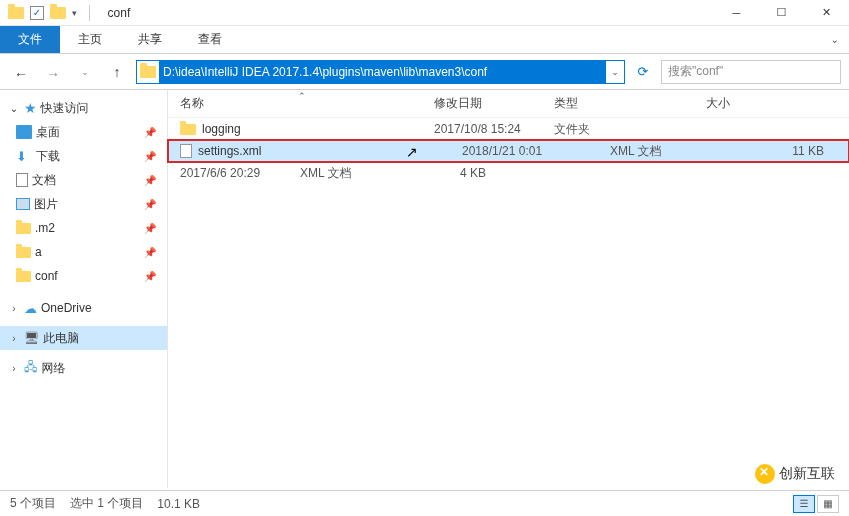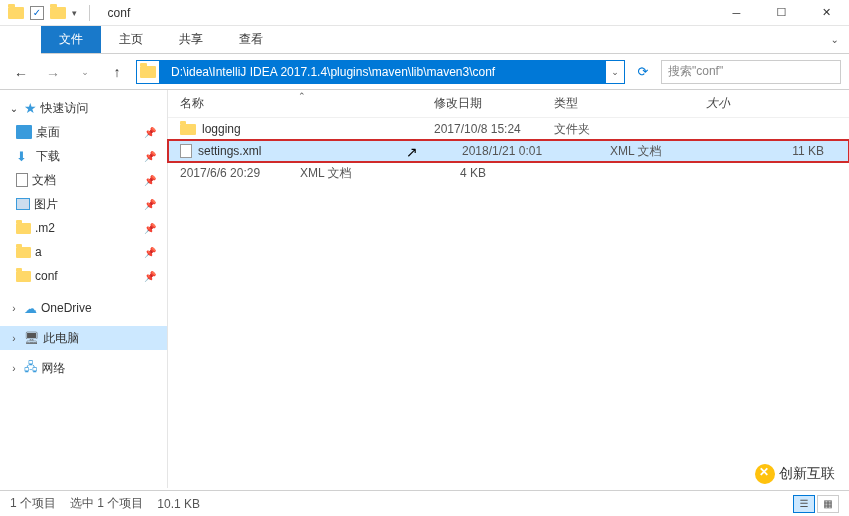--- a/index.html
+++ b/index.html
@@ -10,32 +10,32 @@
 .titlebar-icons { display: flex; align-items: center; gap: 6px; padding-left: 8px; }
 .folder-mini { width: 16px; height: 12px; background: #ffd868; border-radius: 1px; position: relative; }
 .folder-mini::before { content:""; position:absolute; top:-3px; left:0; width:7px; height:3px; background:#ffd868; border-radius:1px 1px 0 0; }
 .check-icon { width: 14px; height: 14px; border: 1px solid #888; display:flex; align-items:center; justify-content:center; font-size:10px; color:#0066cc; }
 .titlebar-sep { width:1px; height:16px; background:#ccc; margin:0 6px; }
 .title-text { font-size: 12px; color: #333; margin-left: 6px; }
 .window-controls { margin-left: auto; display: flex; }
 .win-btn { width: 45px; height: 26px; display:flex; align-items:center; justify-content:center; color:#333; font-size:11px; }
 
 
-.ribbon { height: 28px; display: flex; align-items:center; border-bottom: 1px solid #d0d0d0; background:#fff;margin-left:41px; }
+.ribbon { height: 28px; display: flex; align-items:center; border-bottom: 1px solid #d0d0d0; background:#fff; }
 .ribbon-tab { padding: 4px 18px; font-size: 12px; color:#333; height:100%; display:flex; align-items:center; }
 .ribbon-tab.file { background: #1979ca; color: #fff; }
 .ribbon-expand { margin-left:auto; padding-right:10px; color:#555; font-size:10px; }
 
 
 .addrbar { height: 36px; display: flex; align-items:center; padding: 0 8px; gap:6px; border-bottom:1px solid #d0d0d0; }
 .nav-btn { width: 26px; height: 26px; display:flex; align-items:center; justify-content:center; color:#888; font-size:14px; border-radius:2px; }
 .nav-btn.active { color:#333; }
 .addr-box { flex: 1; height: 24px; border: 1px solid #0078d7; display:flex; align-items:center; background:#0078d7; }
 .addr-icon { width:22px; height:22px; display:flex; align-items:center; justify-content:center; background:#fff; }
-.addr-text { flex:1; padding:0 12px; font-size:12px; color:#fff; background:#0078d7; height:100%; display:flex; align-items:center; overflow:hidden; }
+.addr-text { flex:1; padding:0 4px; font-size:12px; color:#fff; background:#0078d7; height:100%; display:flex; align-items:center; overflow:hidden; }
 .addr-drop { width:18px; background:#fff; height:22px; display:flex; align-items:center; justify-content:center; color:#555; font-size:9px; }
 .refresh-btn { width:24px; height:24px; display:flex; align-items:center; justify-content:center; color:#0078d7; font-size:13px; }
 .search-box { width: 180px; height:24px; border:1px solid #ccc; display:flex; align-items:center; padding:0 6px; font-size:12px; color:#888; }
 
 
 .main { display:flex; height: 398px; }
 .sidebar { width: 168px; border-right: 1px solid #e5e5e5; padding-top: 6px; overflow:hidden; font-size:12px; }
 .tree-item { display:flex; align-items:center; height:24px; padding-left: 8px; gap:4px; color:#333; }
 .tree-item.level1 { padding-left: 16px; }
 .tree-item.selected { background:#cce8ff; }
@@ -53,21 +53,21 @@
 .ico-pc { color:#555; font-size:12px; }
 .ico-net { color:#3a9bdc; font-size:12px; }
 .pin { margin-left:auto; margin-right:10px; color:#888; font-size:10px; }
 
 .content { flex:1; display:flex; flex-direction:column; }
 .col-headers { display:flex; height:28px; align-items:center; font-size:12px; color:#444; border-bottom:1px solid #f0f0f0; padding-left:12px; position:relative; }
 .col { padding-right:10px; }
 .col.name { width: 254px; }
 .col.date { width: 120px; }
 .col.type { width: 116px; }
-.col.size { width: 70px; text-align:right;font-style:italic; }
+.col.size { width: 70px; text-align:right; }
 .sort-arrow { position:absolute; left:130px; top:1px; color:#555; font-size:9px; }
 
 .file-row { display:flex; height:22px; align-items:center; font-size:12px; color:#333; padding-left:12px; }
 .file-row .fname { width: 254px; display:flex; align-items:center; gap:6px; }
 .file-row .fdate { width: 120px; color:#555; }
 .file-row .ftype { width: 116px; color:#555; }
 .file-row .fsize { width: 70px; text-align:right; color:#555; }
 .file-row.selected { background:#cce8ff;gap:28px; }
 .file-row.highlighted { outline: 2px solid #d02a2a; outline-offset:-1px; }
 .file-ico { width:16px; height:14px; display:inline-flex; align-items:center; justify-content:center; }
@@ -223,21 +223,21 @@
         <div class="file-row">
           <div class="fdate">2017/6/6 20:29</div>
           <div class="ftype">XML 文档</div>
           <div class="fsize">4 KB</div>
         </div>
       </div>
   </div>
 </div>
 
 <div class="statusbar">
-  <span>1 个项目</span>
+  <span>5 个项目</span>
   <span>选中 1 个项目</span>
   <span>10.1 KB</span>
   <div class="view-btns">
     <div class="view-btn active">☰</div>
     <div class="view-btn">▦</div>
   </div>
 </div>
 
 <div class="watermark">
   <span class="logo"></span>

